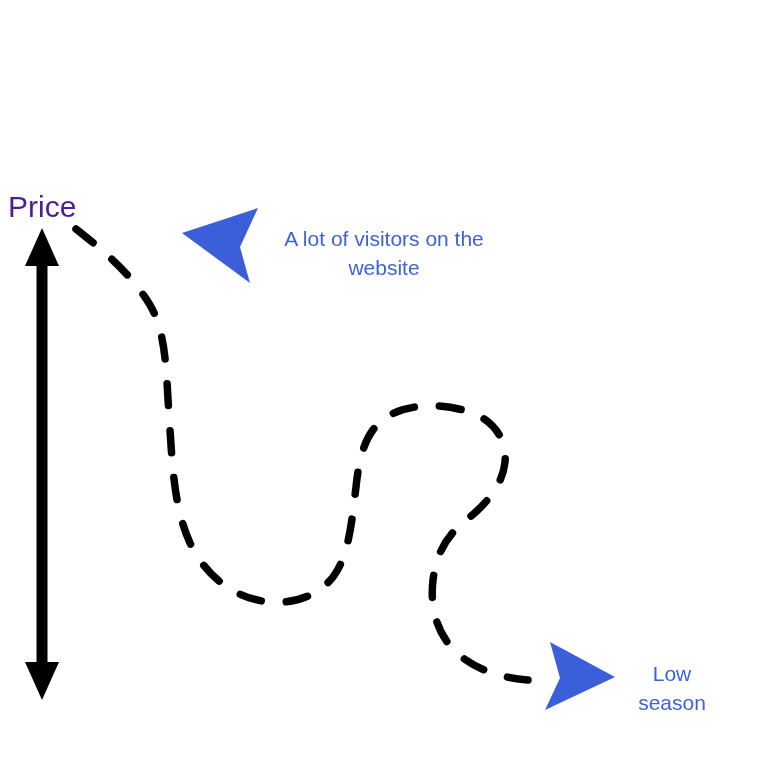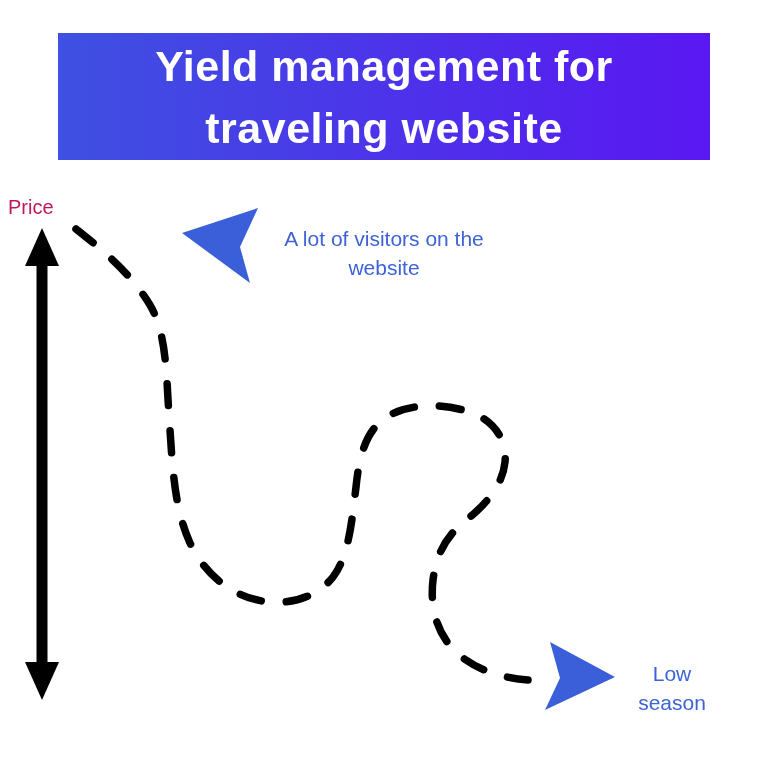--- a/index.html
+++ b/index.html
@@ -33,22 +33,22 @@
     color: #ffffff;
     font-size: 43px;
     font-weight: 800;
     line-height: 62px;
     letter-spacing: 0.5px;
   }
   .price-label {
     position: absolute;
     left: 8px;
     top: 190px;
-    font-size: 20px;
-    color: #be185d;
+    font-size: 30px;
+    color: #4c1d95;
     line-height: 34px;
   }
   .diagram-svg {
     position: absolute;
     left: 0;
     top: 0;
     width: 768px;
     height: 768px;
   }
   .caption {
@@ -67,24 +67,20 @@
     left: 622px;
     top: 659px;
     width: 100px;
   }
 </style>
 </head>
 <body>
 
 <div class="canvas">
 
-  <div class="banner">
-    <span class="title-line">Yield management for</span>
-    <span class="title-line">traveling website</span>
-  </div>
 
   <div class="price-label">Price</div>
 
   <svg class="diagram-svg" viewBox="0 0 768 768" xmlns="http://www.w3.org/2000/svg">
 
     <g>
       <line x1="42" y1="262" x2="42" y2="666" stroke="#000000" stroke-width="11"></line>
       <polygon points="42,228 25,266 59,266" fill="#000000"></polygon>
       <polygon points="42,700 25,662 59,662" fill="#000000"></polygon>
     </g>

